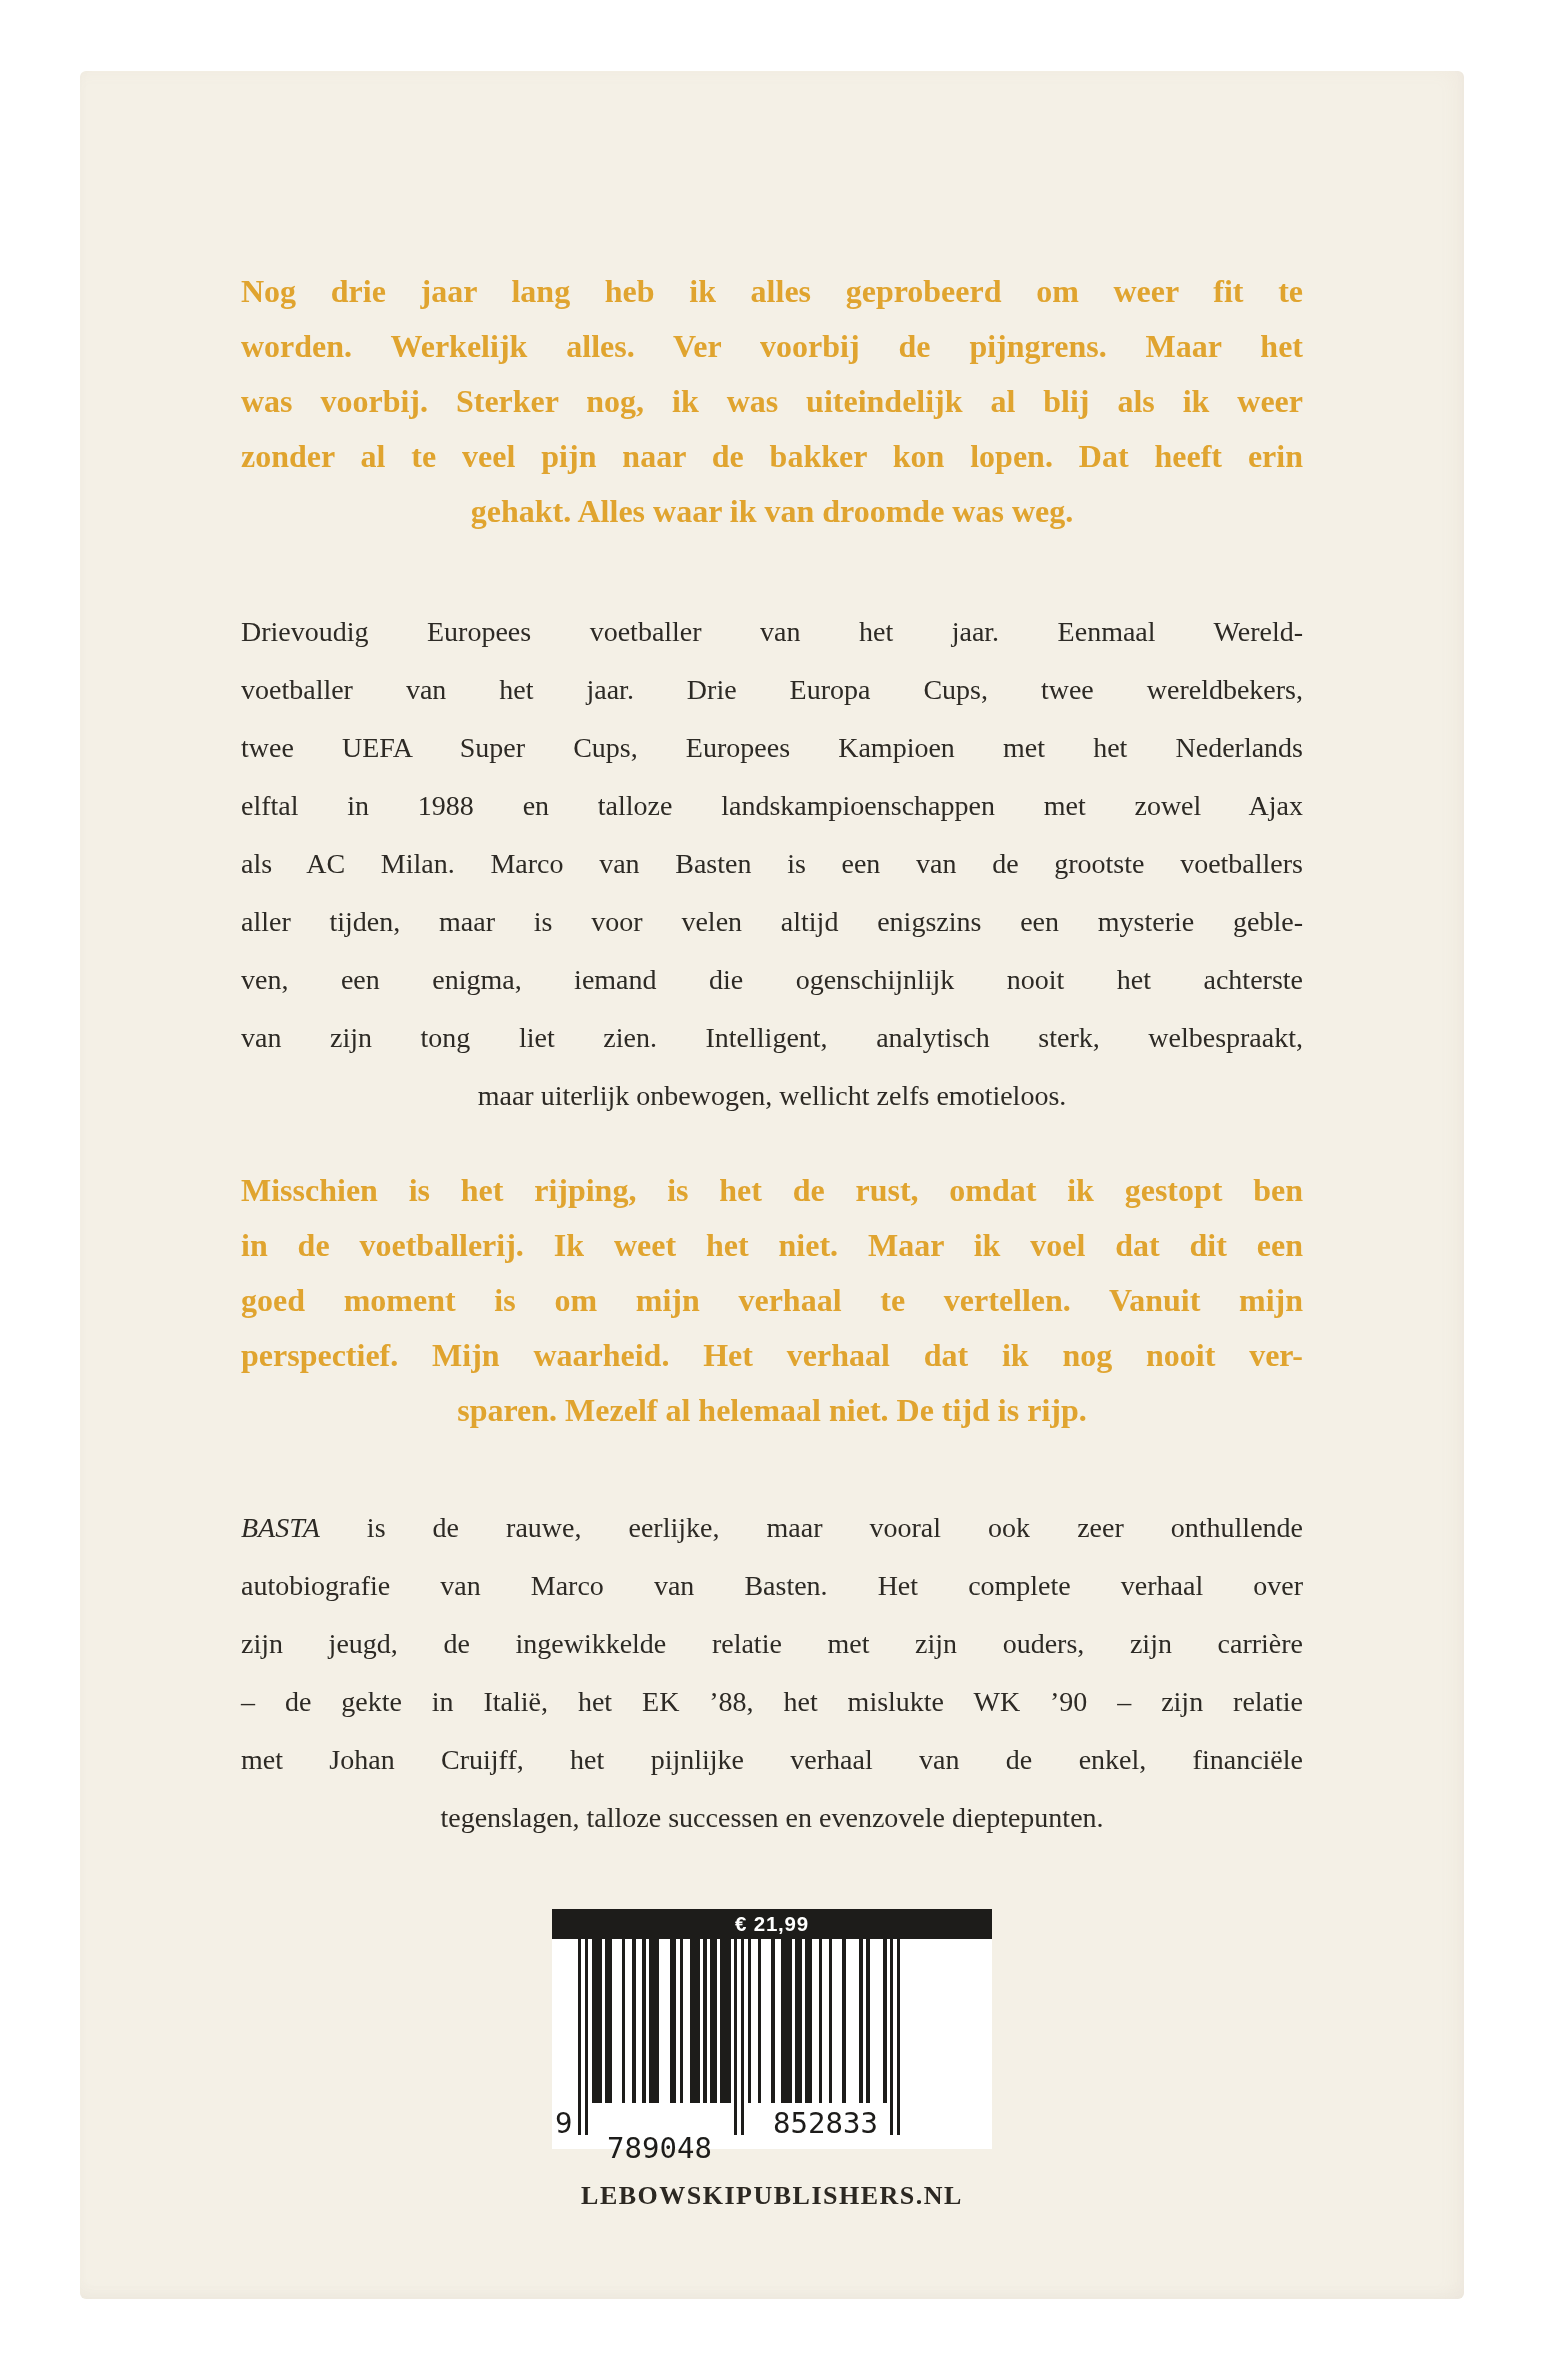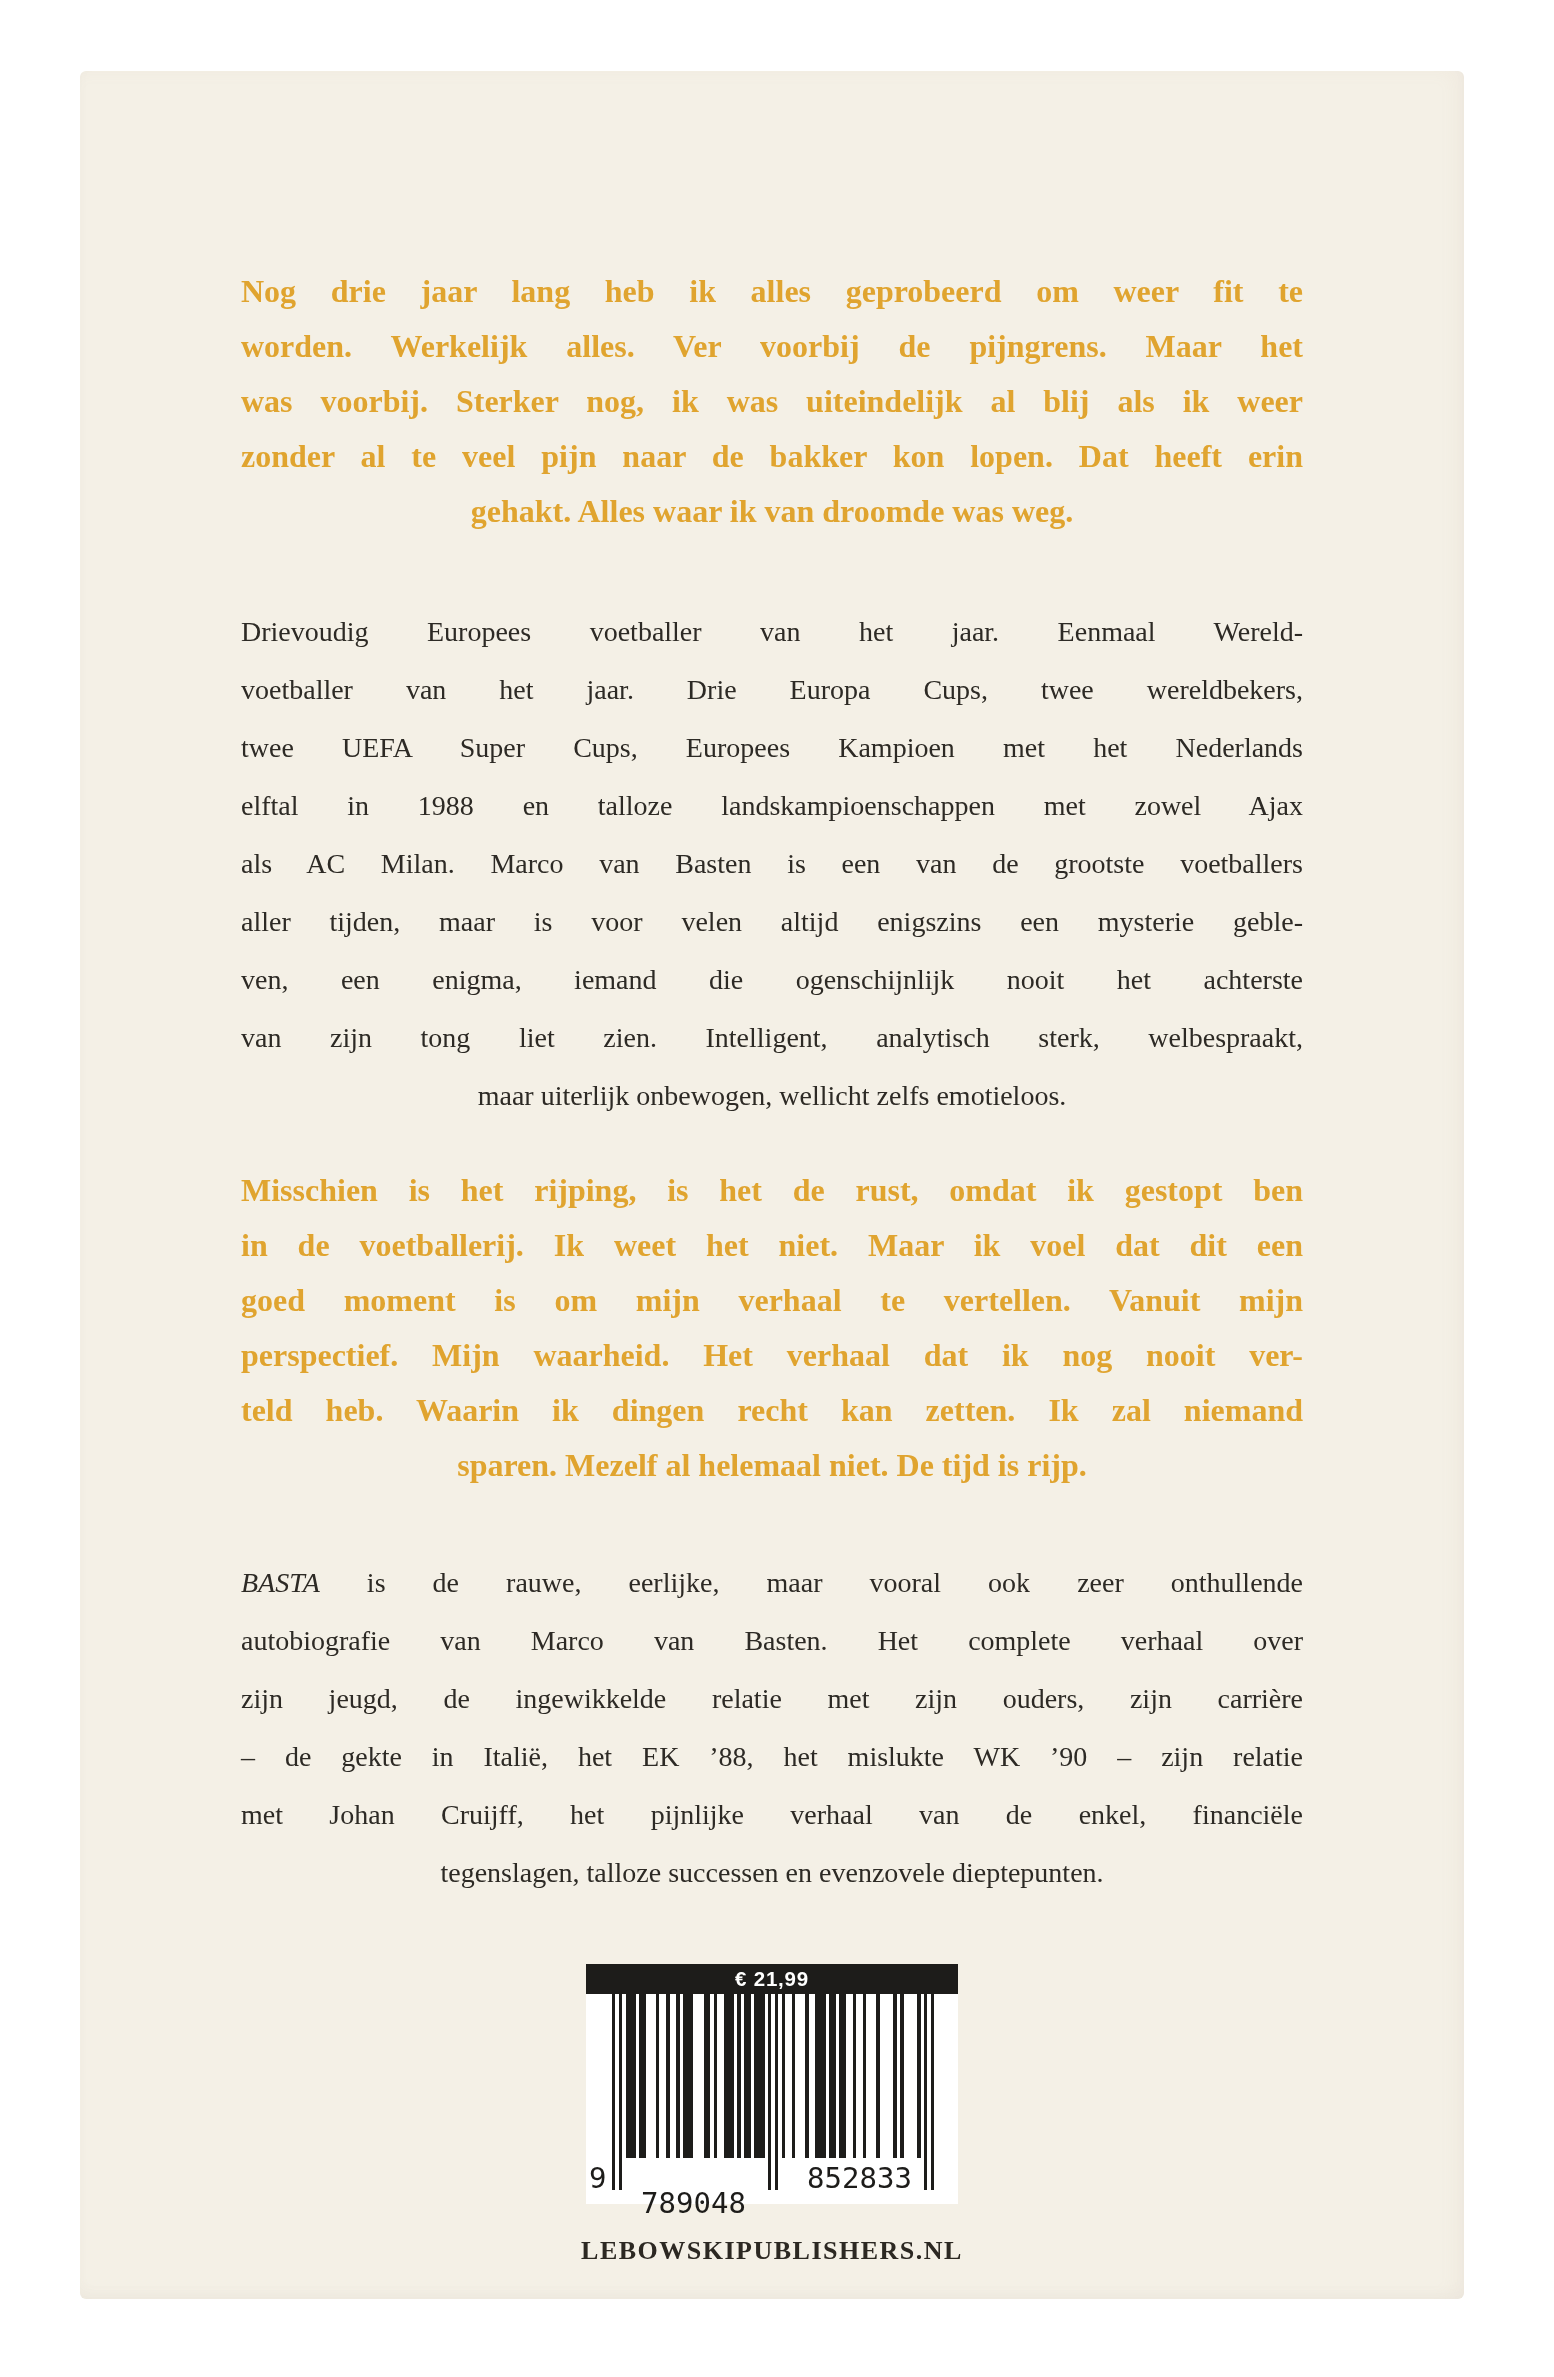--- a/index.html
+++ b/index.html
@@ -51,21 +51,21 @@
     font-size: 28px;
     line-height: 58px;
   }
   .bio em { font-style: italic; }
   #q1 { padding-top: 193px; }
   #b1 { margin-top: 64px; }
   #q2 { margin-top: 38px; }
   #b2 { margin-top: 61px; }
 
   .barcode {
-    width: 372px;
+    width: 440px;
     margin: 62px auto 0;
   }
   .price-bar {
     height: 30px;
     background: #1d1c1a;
     color: #ffffff;
     display: flex;
     align-items: center;
     justify-content: center;
     font-family: "Liberation Sans", sans-serif;
@@ -138,21 +138,20 @@
           <div class="line">aller tijden, maar is voor velen altijd enigszins een mysterie geble-</div>
           <div class="line">ven, een enigma, iemand die ogenschijnlijk nooit het achterste</div>
           <div class="line">van zijn tong liet zien. Intelligent, analytisch sterk, welbespraakt,</div>
           <div class="line last">maar uiterlijk onbewogen, wellicht zelfs emotieloos.</div>
         </div>
       <div class="para quote" id="q2">
           <div class="line">Misschien is het rijping, is het de rust, omdat ik gestopt ben</div>
           <div class="line">in de voetballerij. Ik weet het niet. Maar ik voel dat dit een</div>
           <div class="line">goed moment is om mijn verhaal te vertellen. Vanuit mijn</div>
           <div class="line">perspectief. Mijn waarheid. Het verhaal dat ik nog nooit ver-</div>
-          <div class="line">teld heb. Waarin ik dingen recht kan zetten. Ik zal niemand</div>
           <div class="line last">sparen. Mezelf al helemaal niet. De tijd is rijp.</div>
         </div>
       <div class="para bio" id="b2">
           <div class="line"><em>BASTA</em> is de rauwe, eerlijke, maar vooral ook zeer onthullende</div>
           <div class="line">autobiografie van Marco van Basten. Het complete verhaal over</div>
           <div class="line">zijn jeugd, de ingewikkelde relatie met zijn ouders, zijn carrière</div>
           <div class="line">– de gekte in Italië, het EK ’88, het mislukte WK ’90 – zijn relatie</div>
           <div class="line">met Johan Cruijff, het pijnlijke verhaal van de enkel, financiële</div>
           <div class="line last">tegenslagen, talloze successen en evenzovele dieptepunten.</div>
         </div>

